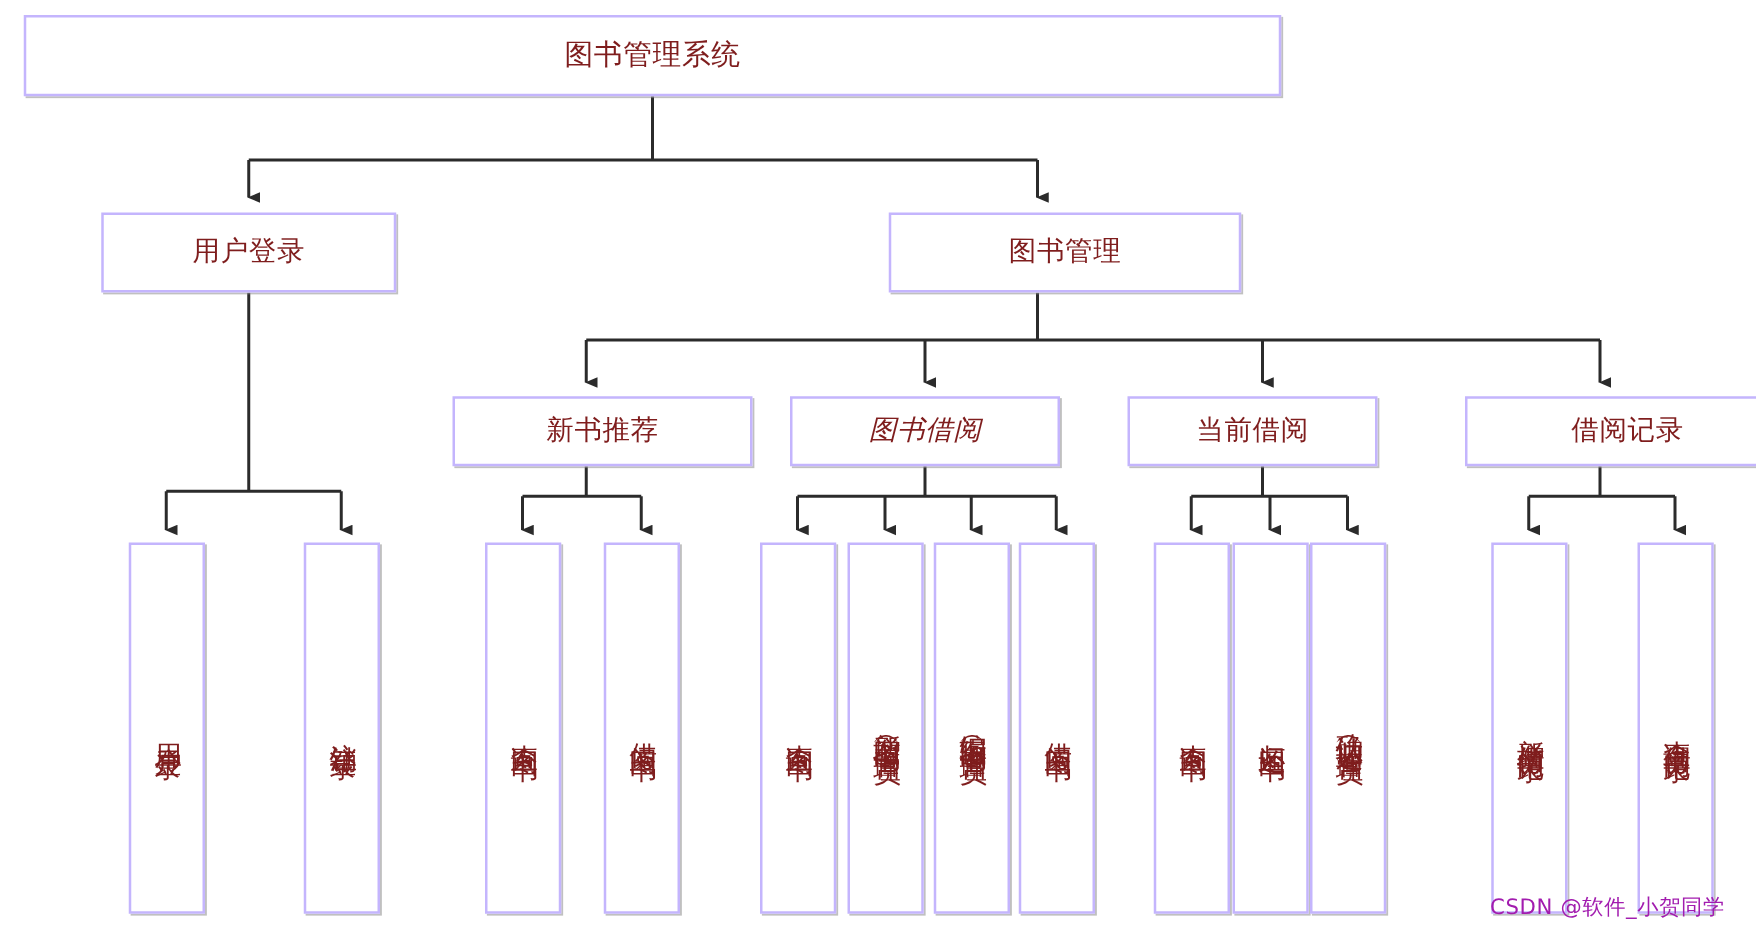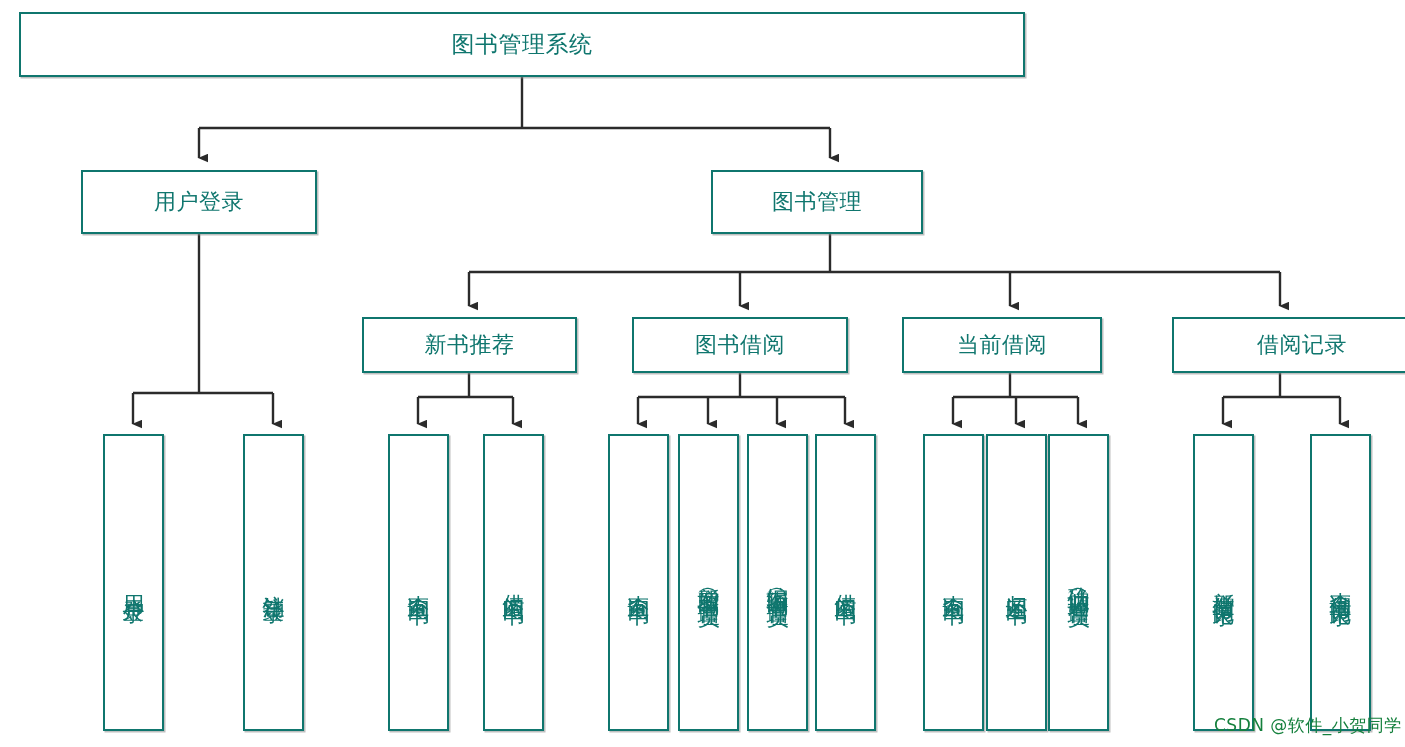--- a/index.html
+++ b/index.html
@@ -14,25 +14,25 @@
     position: relative;
     width: 1405px;
     height: 747px;
     background: #ffffff;
     overflow: hidden;
   }
   .node {
     position: absolute;
     box-sizing: border-box;
     background: #ffffff;
-    border: 2px solid #0f766e;
+    border: 2px solid #c4b5fd;
     display: flex;
     align-items: center;
     justify-content: center;
-    color: #0f766e;
+    color: #7f1d1d;
     box-shadow: 1.5px 1.5px 0 0 rgba(140,140,140,0.55);
   }
   .node .lbl {
     display: block;
     text-align: center;
     line-height: 1.18;
     white-space: pre;
   }
   
   .node.h .lbl {
@@ -60,24 +60,23 @@
     top: 0;
     width: 1405px;
     height: 747px;
     pointer-events: none;
   }
   .wm {
     position: absolute;
     left: 1192px;
     top: 714px;
     font-size: 17px;
-    color: #15803d;
+    color: #a21caf;
     white-space: nowrap;
     letter-spacing: 0.5px;
-    margin-left: 22px;
   }
 </style>
 </head>
 <body>
 
 <div id="canvas">
 
   <svg class="wires" viewBox="0 0 1405 747" xmlns="http://www.w3.org/2000/svg">
     <defs>
       <marker id="arw" markerWidth="9" markerHeight="10" refX="4.2" refY="9" orient="auto" markerUnits="userSpaceOnUse">
@@ -128,28 +127,28 @@
     </g>
   </svg>
 
   <div class="node h root" style="left:19px; top:12px; width:1006px; height:65px;">
     <span class="lbl">图书管理系统</span>
   </div>
 
   <div class="node h" style="left:81px; top:170px; width:236px; height:64px;">
     <span class="lbl">用户登录</span>
   </div>
-  <div class="node h" style="left:711px; top:170px; width:212px; height:64px;">
+  <div class="node h" style="left:711px; top:170px; width:282px; height:64px;">
     <span class="lbl">图书管理</span>
   </div>
 
-  <div class="node h" style="left:362px; top:317px; width:215px; height:56px;">
+  <div class="node h" style="left:362px; top:317px; width:240px; height:56px;">
     <span class="lbl">新书推荐</span>
   </div>
-  <div class="node h" style="left:632px; top:317px; width:216px; height:56px;">
+  <div class="node h" style="left:632px; top:317px; width:216px; height:56px;font-style:italic;">
     <span class="lbl">图书借阅</span>
   </div>
   <div class="node h" style="left:902px; top:317px; width:200px; height:56px;">
     <span class="lbl">当前借阅</span>
   </div>
   <div class="node h" style="left:1172px; top:317px; width:260px; height:56px;">
     <span class="lbl">借阅记录</span>
   </div>
 
   <div class="node v" style="left:103px; top:434px; width:61px; height:297px;">

